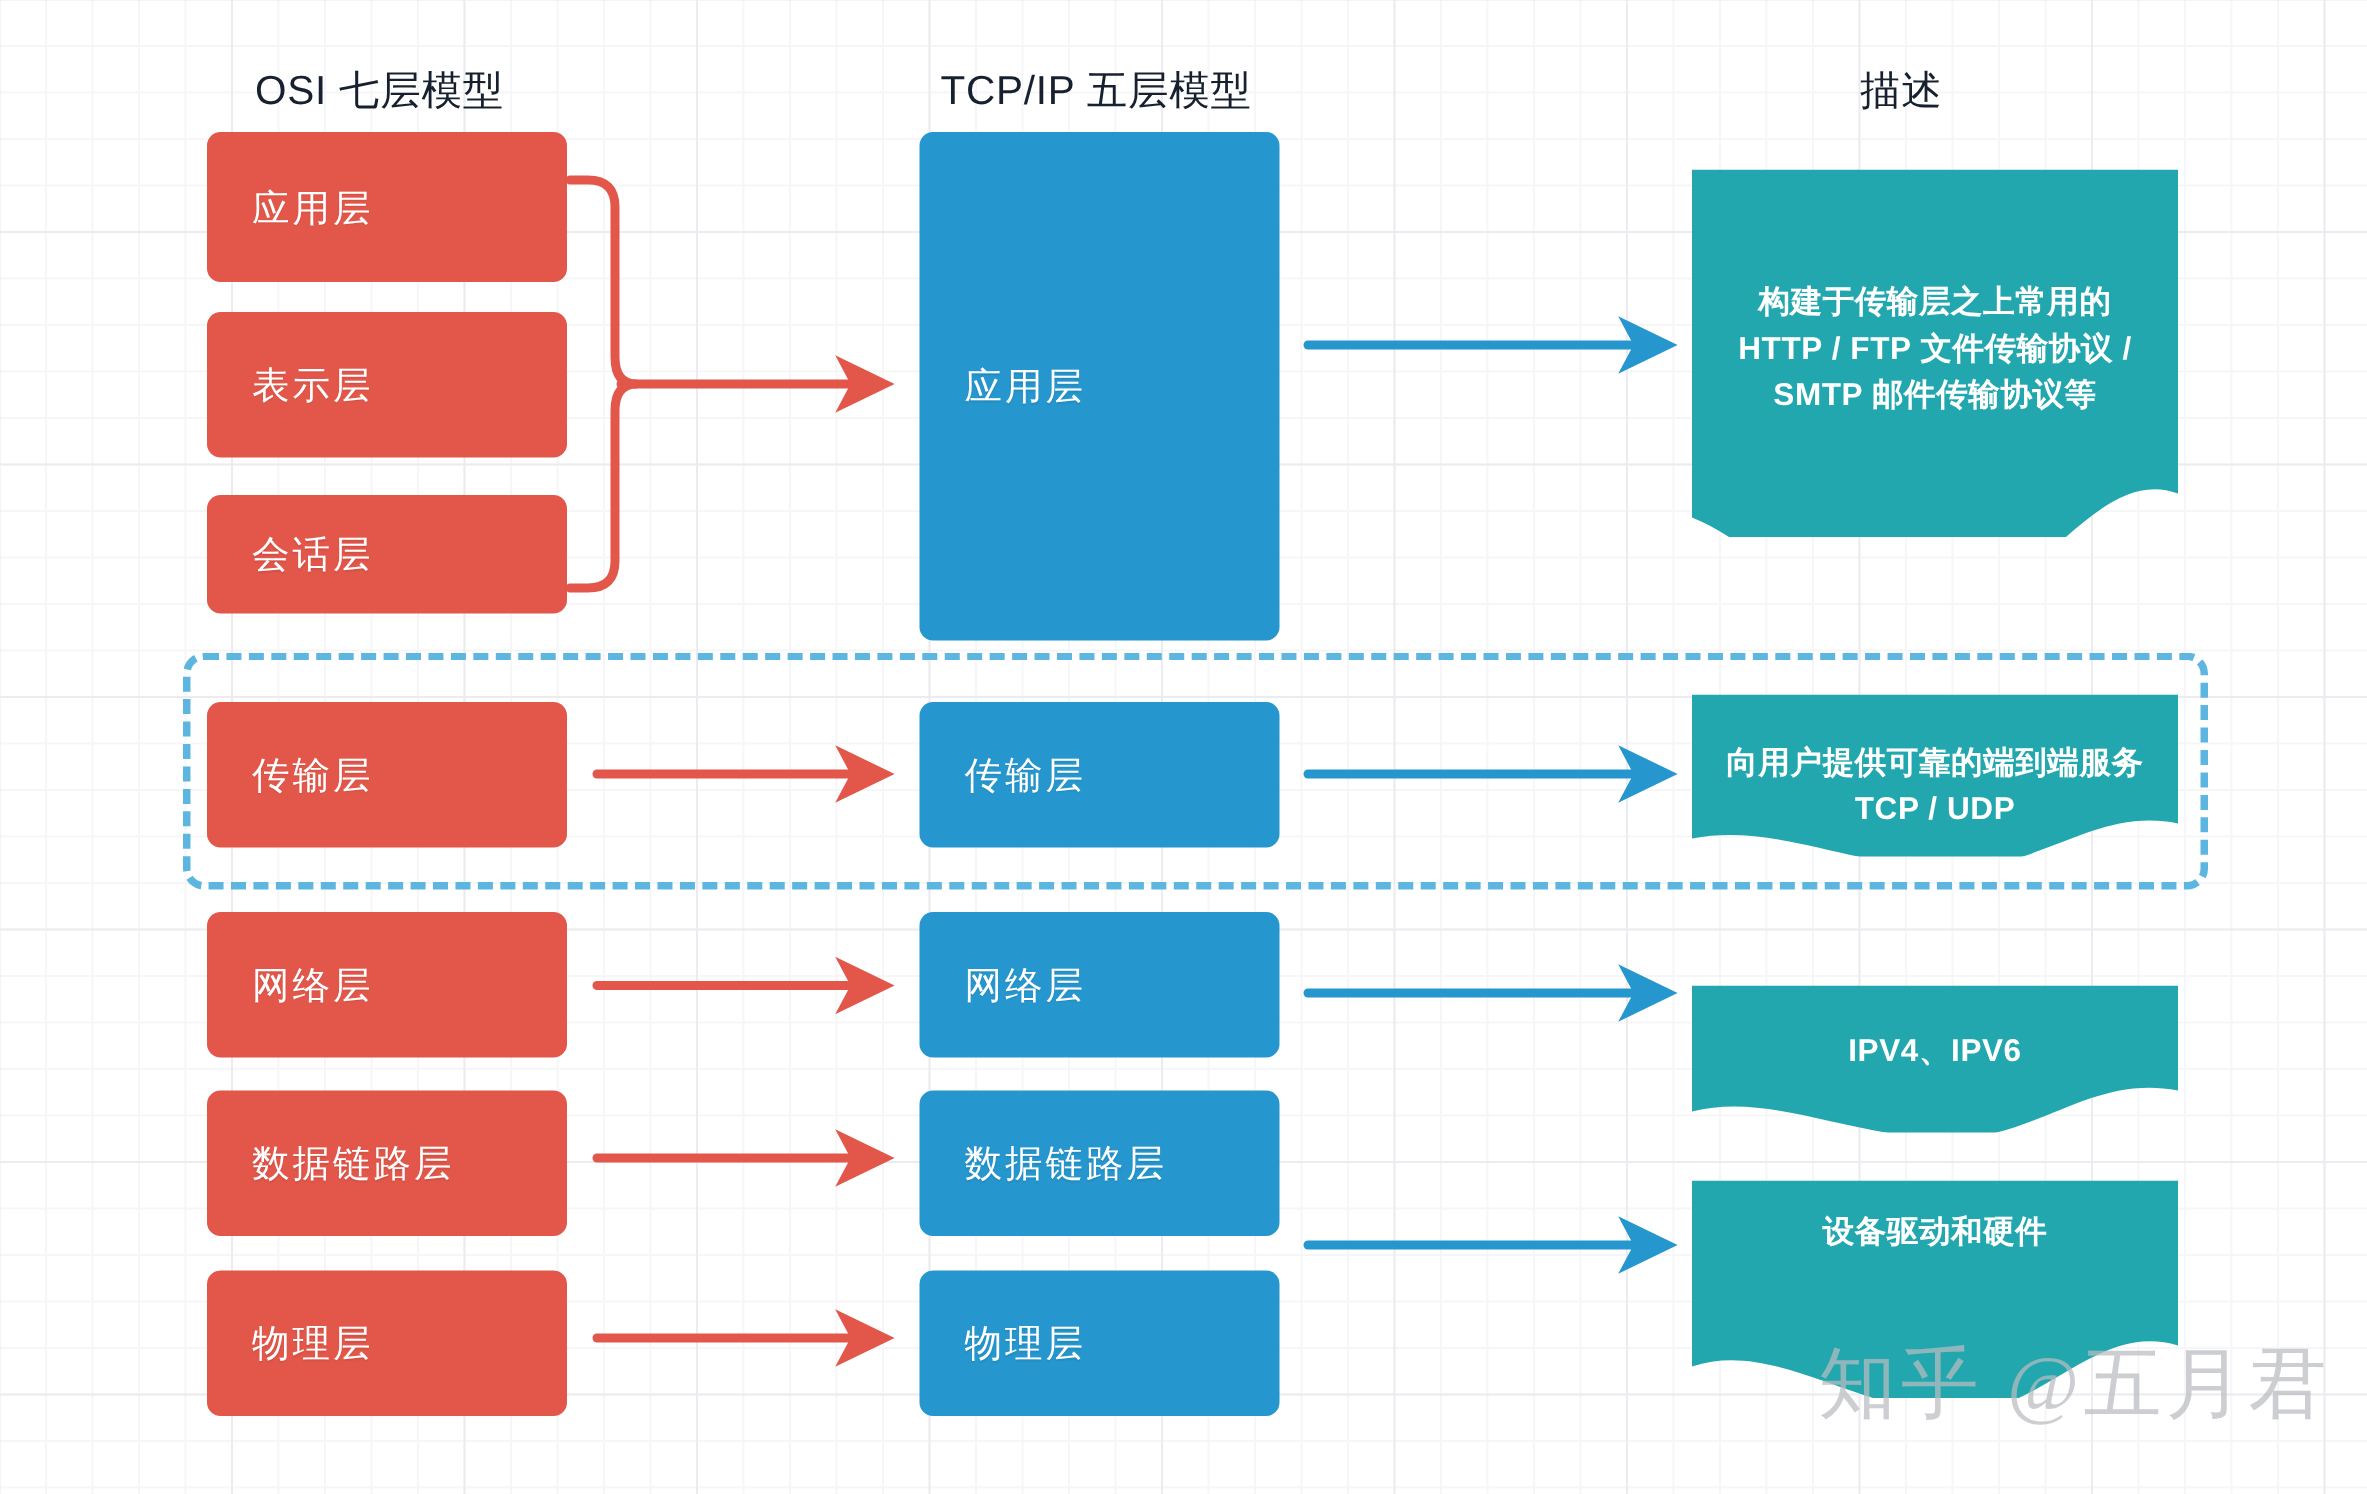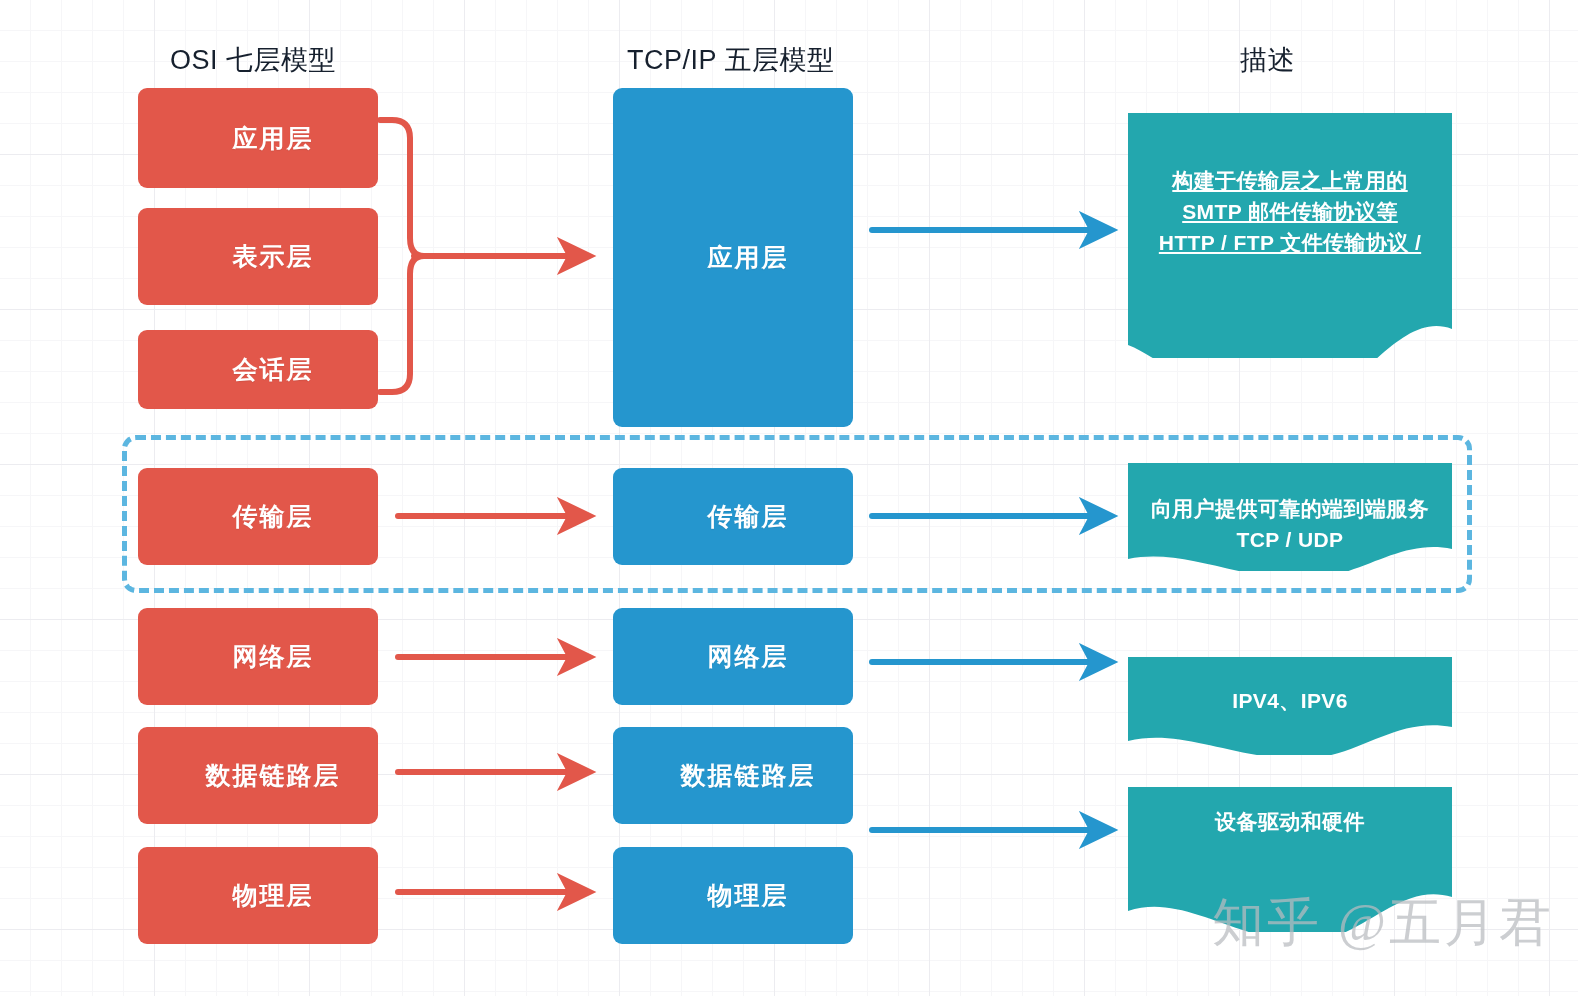--- a/index.html
+++ b/index.html
@@ -33,24 +33,24 @@
     color:#16202e;
     font-weight:400;
     white-space:nowrap;
     letter-spacing:.5px;
     margin-top:12px;
   }
 
   
   .box{
     position:absolute;
-    display:flex;align-items:center;justify-content:center;
+    display:flex;align-items:center;justify-content:flex-start;
     border-radius:9px;
     color:#ffffff;
-    font-weight:bold;
+    font-weight:normal;
     font-size:25px;
     letter-spacing:2px;
     box-sizing:border-box;
     text-shadow:0 1px 1px rgba(0,0,0,.08);
     padding-left:30px;
   }
   .box.osi{background:#e2574a;}
   .box.tcp{background:#2596ce;}
 
   
@@ -131,27 +131,27 @@
   <div class="box tcp" style="left:613px;top:608px;width:240px;height:97px;">
     <span>网络层</span>
   </div>
   <div class="box tcp" style="left:613px;top:727px;width:240px;height:97px;">
     <span>数据链路层</span>
   </div>
   <div class="box tcp" style="left:613px;top:847px;width:240px;height:97px;">
     <span>物理层</span>
   </div>
 
-  <div class="desc" style="left:1128px;top:113px;width:324px;height:245px;padding-top:52px;text-decoration:underline;">
+  <div class="desc" style="left:1128px;top:113px;width:324px;height:245px;padding-top:73px;">
     <svg class="wavebg" viewBox="0 0 324 245" preserveAspectRatio="none">
       <path d="M0,0 H324 V216 C270,196 232,286 162,300 C96,313 46,250 0,232 Z" fill="#23a7ae"></path>
     </svg>
     <span class="txt">构建于传输层之上常用的</span>
+    <span class="txt">HTTP / FTP 文件传输协议 /</span>
     <span class="txt">SMTP 邮件传输协议等</span>
-    <span class="txt">HTTP / FTP 文件传输协议 /</span>
   </div>
 
   <div class="desc" style="left:1128px;top:463px;width:324px;height:108px;padding-top:30px;">
     <svg class="wavebg" viewBox="0 0 324 108" preserveAspectRatio="none">
       <path d="M0,0 H324 V86 C266,74 228,122 160,116 C96,110 50,86 0,96 Z" fill="#23a7ae"></path>
     </svg>
     <span class="txt">向用户提供可靠的端到端服务</span>
     <span class="txt">TCP / UDP</span>
   </div>
 

